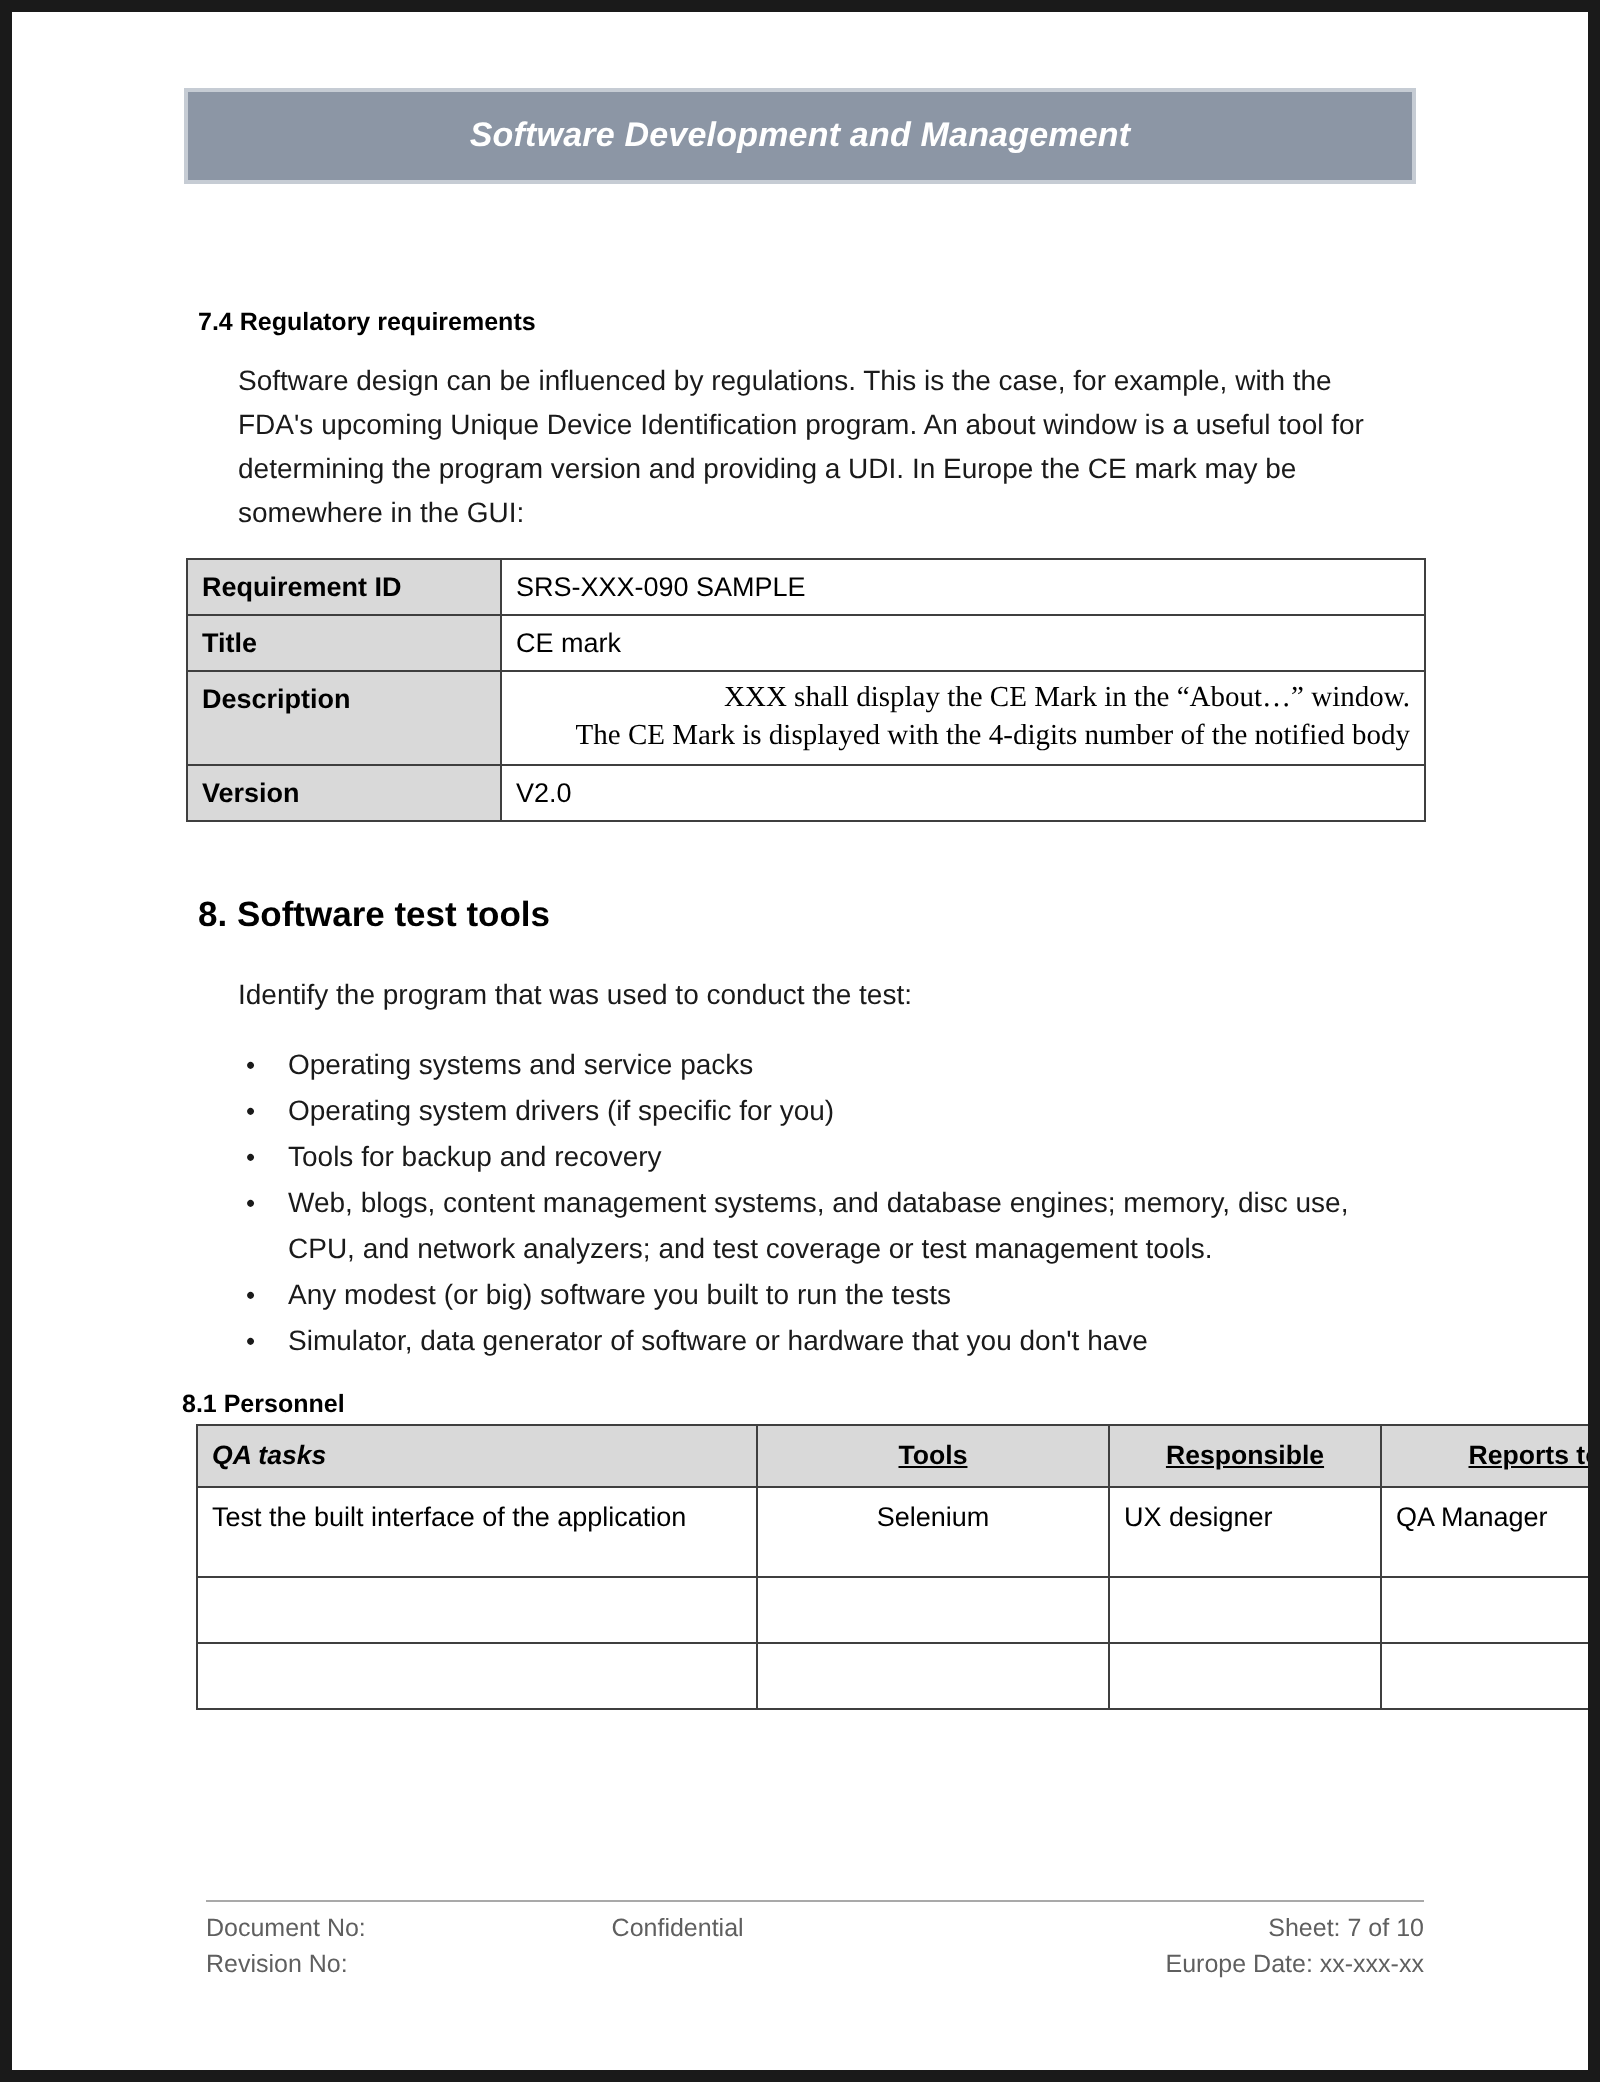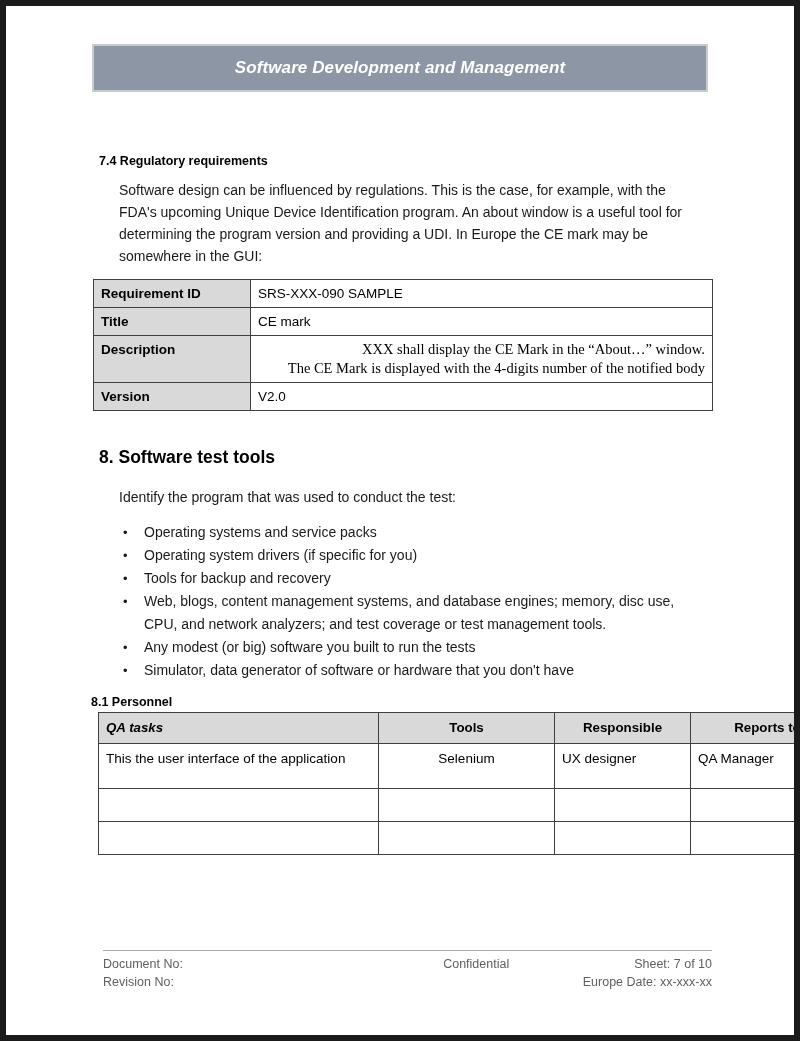--- a/index.html
+++ b/index.html
@@ -154,21 +154,21 @@
     padding: 5px 7px;
     vertical-align: top;
   }
   .pers-table thead th {
     background: #d9d9d9;
     font-weight: bold;
     font-size: 13.3px;
     height: 20px;
   }
   .pers-table thead th.left { text-align: left; }
-  .pers-table thead th.center { text-align: center; }
+  .pers-table thead th.center { text-align: center; text-decoration: underline; }
   .pers-table td.center { text-align: center; }
   .pers-table td.left { text-align: left; }
   .col-task { width: 265px; font-style: italic; }
   .col-tools { width: 161px; }
   .col-resp  { width: 121px; }
   .col-rep   { width: 139px; }
   .row-filled td { height: 34px; }
   .row-empty td { height: 22px; }
 
   
@@ -188,21 +188,21 @@
     height: 40px;
     font-size: 12.5px;
     line-height: 18px;
     color: #5f5f5f;
   }
   .footer-row {
     display: flex;
     width: 100%;
   }
   .f-left   { width: 33.3%; text-align: left; }
-  .f-center { width: 33.4%; text-align: right; }
+  .f-center { width: 33.4%; text-align: left; }
   .f-right  { width: 33.3%; text-align: right; }
 </style>
 </head>
 <body>
 
 <div class="page-frame">
   <div class="page-sheet">
 
     <div class="banner">
       <div class="banner-title">Software Development and Management</div>
@@ -273,21 +273,21 @@
       <thead>
         <tr>
           <th class="col-task left">QA tasks</th>
           <th class="col-tools center">Tools</th>
           <th class="col-resp center">Responsible</th>
           <th class="col-rep center">Reports to</th>
         </tr>
       </thead>
       <tbody>
         <tr class="row-filled">
-          <td class="left">This the user interface of the application</td>
+          <td class="left">Test the built interface of the application</td>
           <td class="center">Selenium</td>
           <td class="left">UX designer</td>
           <td class="left">QA Manager</td>
         </tr>
         <tr class="row-empty">
           <td class="left"></td>
           <td class="center"></td>
           <td class="left"></td>
           <td class="left"></td>
         </tr>

